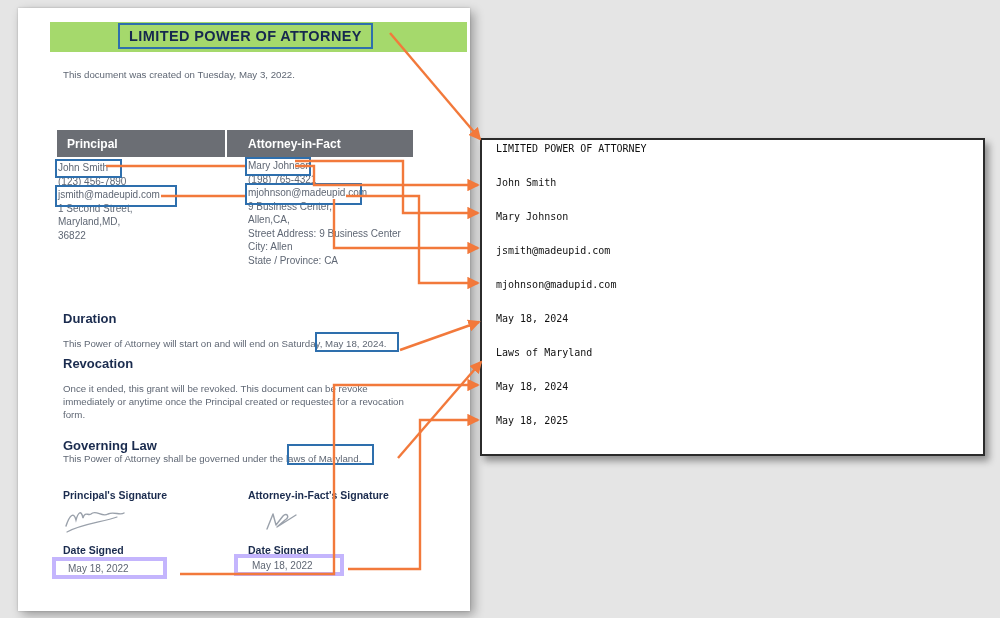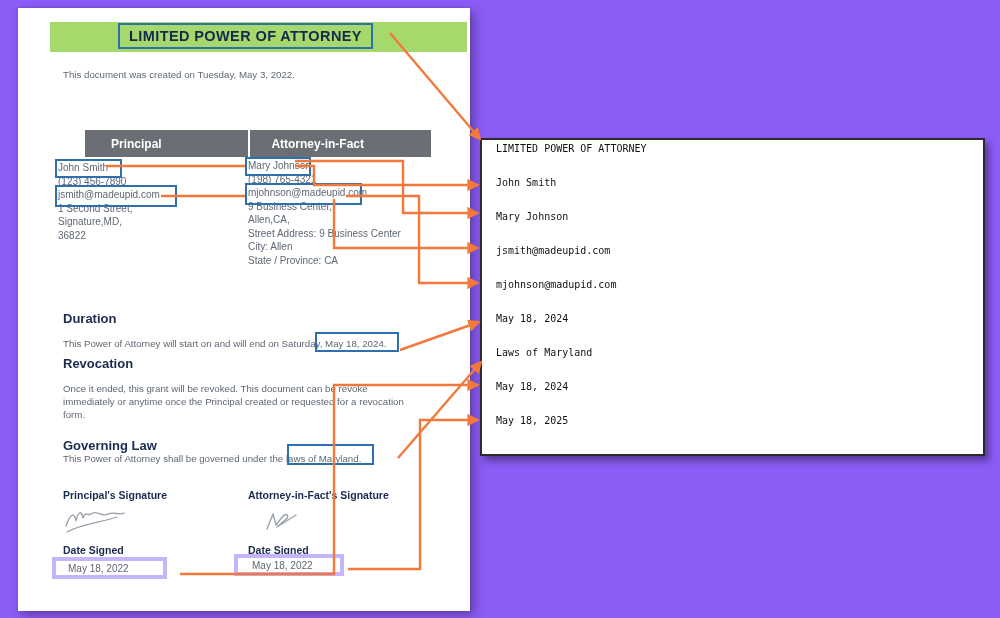--- a/index.html
+++ b/index.html
@@ -1,34 +1,34 @@
 <!DOCTYPE html>
 <html><head>
 <meta charset="utf-8">
 <style>
   * { margin:0; padding:0; box-sizing:border-box; }
   html,body { width:1000px; height:618px; background:#ffffff; overflow:hidden;
               font-family:"Liberation Sans", sans-serif; }
-  .stage { position:relative; width:1000px; height:618px; background:#8b5cf6; }
+  .stage { position:relative; width:1000px; height:618px; background:#e5e5e5; }
 
   
   .page { position:absolute; left:18px; top:8px; width:452px; height:603px;
           background:#ffffff; box-shadow:4px 4px 10px rgba(0,0,0,.32), 0 0 2px rgba(0,0,0,.2); }
   .banner { position:absolute; left:32px; top:14px; width:417px; height:30px; background:#a5d96c; }
   .title-box { position:absolute; left:100px; top:15px; width:255px; height:26px;
                border:2px solid #2e6fad; display:flex; align-items:center; justify-content:center; }
   .title-text { font-size:14.5px; font-weight:bold; color:#16284e; letter-spacing:.4px; white-space:nowrap; }
 
   .body-text { position:absolute; color:#5f6774; font-size:9.7px; line-height:13px; }
   .bold-link { font-weight:bold; color:#333d4d; text-decoration:underline; }
 
   .tbl-header { position:absolute; left:39px; top:122px; width:374px; height:27px; display:flex; gap:2px; }
   .tbl-cell { background:#6b6e74; color:#ffffff; font-size:12px; font-weight:600;
               display:flex; align-items:center; height:27px; }
-  .tbl-cell.c1 { width:168px; padding-left:26px;margin-left:28px; }
+  .tbl-cell.c1 { width:168px; padding-left:10px; }
   .tbl-cell.c2 { width:186px; padding-left:21px; }
 
   .col { position:absolute; color:#5f6774; font-size:10px; line-height:13.5px; white-space:nowrap; }
 
   .sec-head { position:absolute; color:#1a2b4e; font-size:13px; font-weight:bold; }
   .sig-label { position:absolute; color:#1a2b4e; font-size:10.5px; font-weight:bold; white-space:nowrap; }
 
   
   .fbox { position:absolute; border:2px solid #2e6fad; background:transparent; }
 
@@ -63,21 +63,21 @@
     <div class="tbl-header">
       <div class="tbl-cell c1">Principal</div>
       <div class="tbl-cell c2">Attorney-in-Fact</div>
     </div>
 
     <div class="col" style="left:40px; top:153px;">
       <div>John Smith</div>
       <div>(123) 456-7890</div>
       <div>jsmith@madeupid.com</div>
       <div>1 Second Street,</div>
-      <div>Signature,MD,</div>
+      <div>Maryland,MD,</div>
       <div>36822</div>
     </div>
 
     <div class="col" style="left:230px; top:151px;">
       <div>Mary Johnson</div>
       <div>(198) 765-4321</div>
       <div>mjohnson@madeupid.com</div>
       <div>9 Business Center,</div>
       <div>Allen,CA,</div>
       <div>Street Address: 9 Business Center</div>

